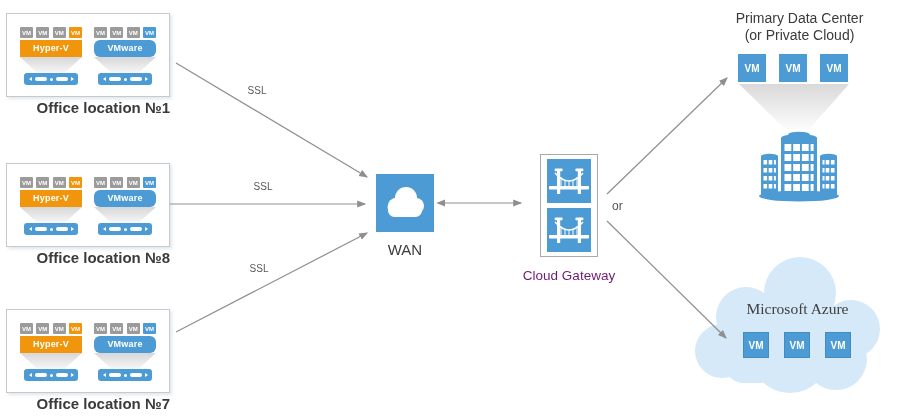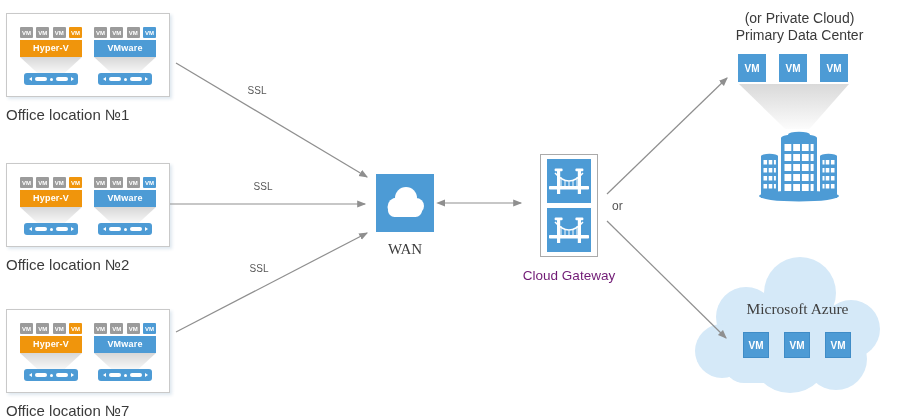--- a/index.html
+++ b/index.html
@@ -8,46 +8,46 @@
   .canvas { position:relative; width:899px; height:419px; background:#fff; overflow:hidden; }
 
   
   .arrows { position:absolute; left:0; top:0; width:899px; height:419px; pointer-events:none; z-index:5; }
 
   
   .office { position:absolute; left:6px; width:164px; }
   .office-box { width:164px; height:84px; background:#fff; border:1px solid #c9c9c9;
     box-shadow:2px 2px 3px rgba(150,180,205,.30);
     display:flex; justify-content:center; gap:12px; padding-top:13px; }
-  .office-label { margin-top:9px; text-align:left; font-size:15px; color:#3b3b3b; }
+  .office-label { margin-top:2px; text-align:right; font-size:15px; color:#3b3b3b;font-weight:bold; }
   .hv-group { width:62px; display:flex; flex-direction:column; }
   .chip-row { display:flex; justify-content:space-between; margin-bottom:2px; }
   .chip { width:13px; height:11px; background:#9B9B9B; border-radius:1px; color:#fff;
     font-size:6px; font-weight:bold; display:flex; align-items:center; justify-content:center; }
   .chip.accent-orange { background:#F0950C; }
   .chip.accent-blue { background:#4D9BD5; }
   .hv-bar { height:17px; color:#fff; font-size:9px; font-weight:bold; text-align:center;
     line-height:17px; letter-spacing:.2px; }
   .hv-bar.orange { background:#F0950C; }
-  .hv-bar.blue { background:#4D9BD5; }
+  .hv-bar.blue { background:#4D9BD5;border-radius:6px; }
   .funnel-sm { height:16px; width:100%; background:linear-gradient(to bottom,#d7d7d7,#f7f7f7);
     clip-path:polygon(0 0,100% 0,72% 100%,28% 100%); }
   .server { width:54px; height:12px; margin:0 auto; background:#4D9BD5; border-radius:3px;
     display:flex; align-items:center; justify-content:center; gap:3px; }
   .srv-bar { width:12px; height:4px; background:#fff; border-radius:2px; }
   .srv-dot { width:3px; height:3px; background:#fff; border-radius:50%; }
   .srv-chev-l { width:0; height:0; border-top:2.5px solid transparent; border-bottom:2.5px solid transparent; border-right:3.5px solid #fff; }
   .srv-chev-r { width:0; height:0; border-top:2.5px solid transparent; border-bottom:2.5px solid transparent; border-left:3.5px solid #fff; }
 
   
   .ssl { position:absolute; width:36px; text-align:center; font-size:10px; color:#585858; z-index:6; }
 
   
   .wan-box { position:absolute; left:376px; top:174px; width:58px; height:58px; background:#4D9BD5; }
-  .wan-label { position:absolute; left:374px; top:241px; width:62px; text-align:center; font-size:15px; color:#3c3c3c;font-family:Liberation Serif, serif; }
+  .wan-label { position:absolute; left:374px; top:241px; width:62px; text-align:center; font-size:15px; color:#3c3c3c; }
 
   
   .gw-box { position:absolute; left:540px; top:154px; width:58px; height:103px; background:#fff;
     border:1px solid #aaa; display:flex; flex-direction:column; align-items:center; justify-content:center; gap:5px; }
   .bridge-sq { width:44px; height:44px; background:#4D9BD5; }
   .gw-label { position:absolute; left:512px; top:268px; width:114px; text-align:center; font-size:13.5px; color:#701a75; }
   .or-label { position:absolute; left:612px; top:199px; font-size:12px; color:#555; }
 
   
   .pdc-title { position:absolute; left:700px; top:10px; width:199px; text-align:center;
@@ -160,21 +160,21 @@
         <div class="funnel-sm"></div>
         <div class="server">
           <span class="srv-chev-l"></span>
             <span class="srv-bar"></span>
             <span class="srv-dot"></span>
             <span class="srv-bar"></span>
             <span class="srv-chev-r"></span>
         </div>
       </div>
     </div>
-    <div class="office-label">Office location №2</div>
+    <div class="office-label">Office location №8</div>
   </div>
 
   <div class="office" style="top:309px;">
     <div class="office-box">
       <div class="hv-group">
         <div class="chip-row">
           <span class="chip">VM</span>
           <span class="chip">VM</span>
           <span class="chip">VM</span>
           <span class="chip accent-orange">VM</span>
@@ -245,22 +245,22 @@
         <rect x="28.4" y="9.6" width="8" height="2.6" rx="1" fill="#fff"></rect>
         <path d="M8,14 Q22,30 36,14" stroke="#fff" stroke-width="1.4" fill="none"></path>
         <path d="M14,18 V27 M18,21 V27 M22,22.5 V27 M26,21 V27 M30,18 V27" stroke="#fff" stroke-width="1" fill="none"></path>
       </svg>
     </div>
   </div>
   <div class="gw-label">Cloud Gateway</div>
   <div class="or-label">or</div>
 
   <div class="pdc-title">
+    <div>Primary Data Center</div>
     <div>(or Private Cloud)</div>
-    <div>Primary Data Center</div>
   </div>
   <div class="vm-row-pdc">
     <div class="vm-lg">VM</div>
     <div class="vm-lg">VM</div>
     <div class="vm-lg">VM</div>
   </div>
   <div class="funnel-lg"></div>
   <div class="building">
     <svg width="92" height="76" viewBox="0 0 92 76">
       <g fill="#4D9BD5">

